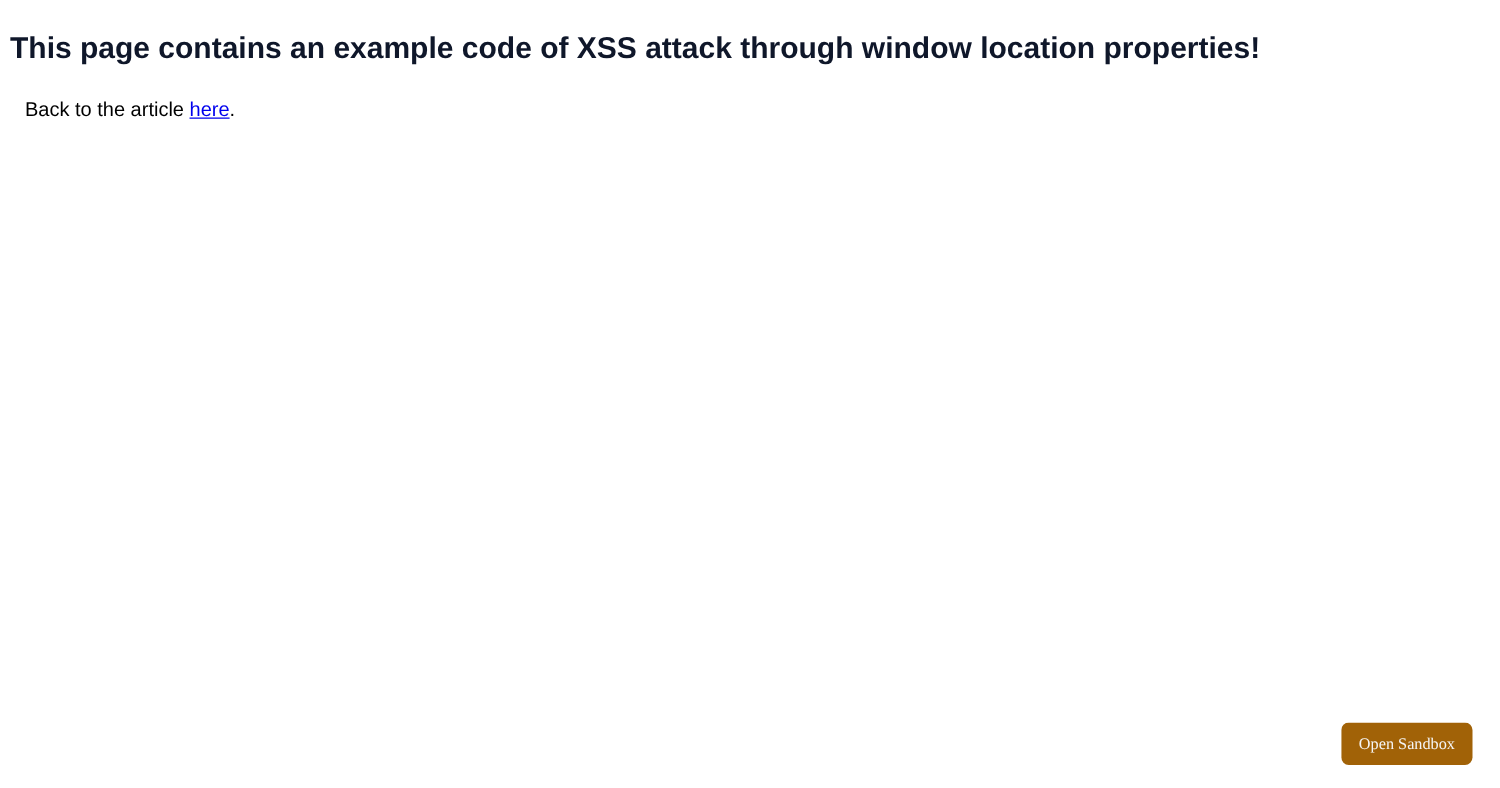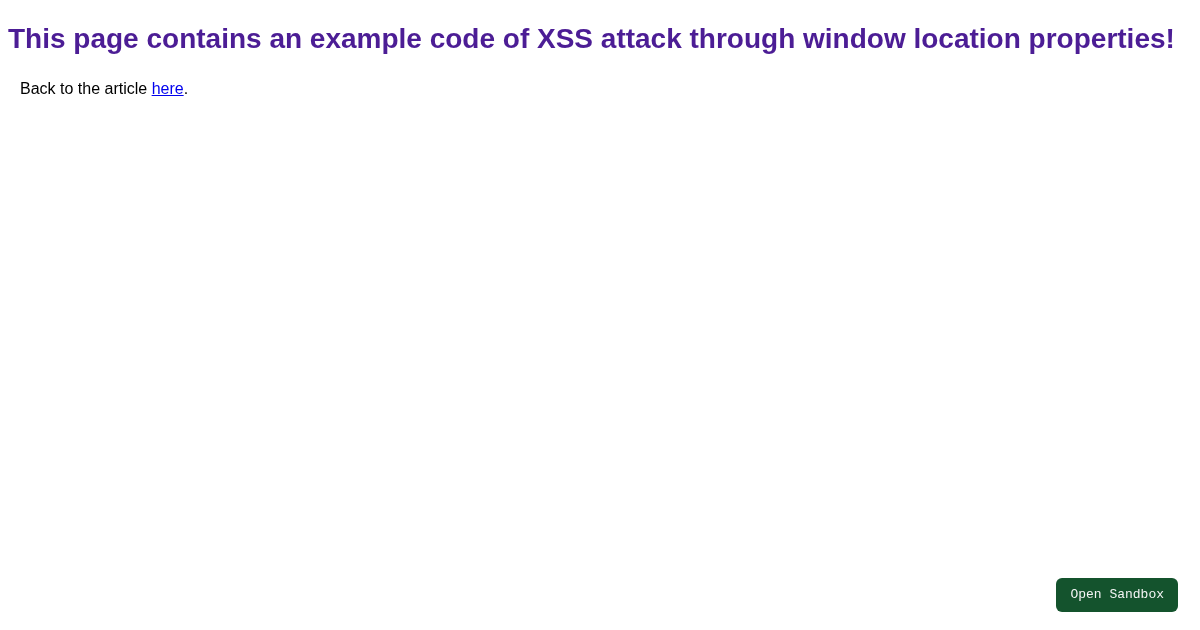--- a/index.html
+++ b/index.html
@@ -12,47 +12,47 @@
   }
   body {
     font-family: "Liberation Sans", sans-serif;
     color: #000000;
     position: relative;
   }
   .content {
     margin: 0 8px;
   }
   h1.page-title {
-    font-size: 28px;
+    font-size: 24px;
     line-height: 37px;
     font-weight: bold;
-    color: #4c1d95;
+    color: #0f172a;
     margin: 20px 0 22px 0;
     letter-spacing: 0;
   }
   p.back-line {
     font-size: 16px;
     line-height: 19px;
     margin: 16px 12px;
     color: #000000;
   }
   a.article-link {
     color: #0000ee;
     text-decoration: underline;
     cursor: pointer;
   }
   button.open-sandbox {
     position: fixed;
     right: 22px;
     bottom: 18px;
     height: 34px;
     padding: 0 14px;
-    background: #14532d;
+    background: #a16207;
     color: #f5f5f5;
-    font-family: Liberation Mono, monospace;
+    font-family: Liberation Serif, serif;
     font-size: 13px;
     line-height: 34px;
     border: none;
     border-radius: 6px;
     cursor: pointer;
     white-space: nowrap;
     margin-top: 37px;
   }
 </style>
 </head>

